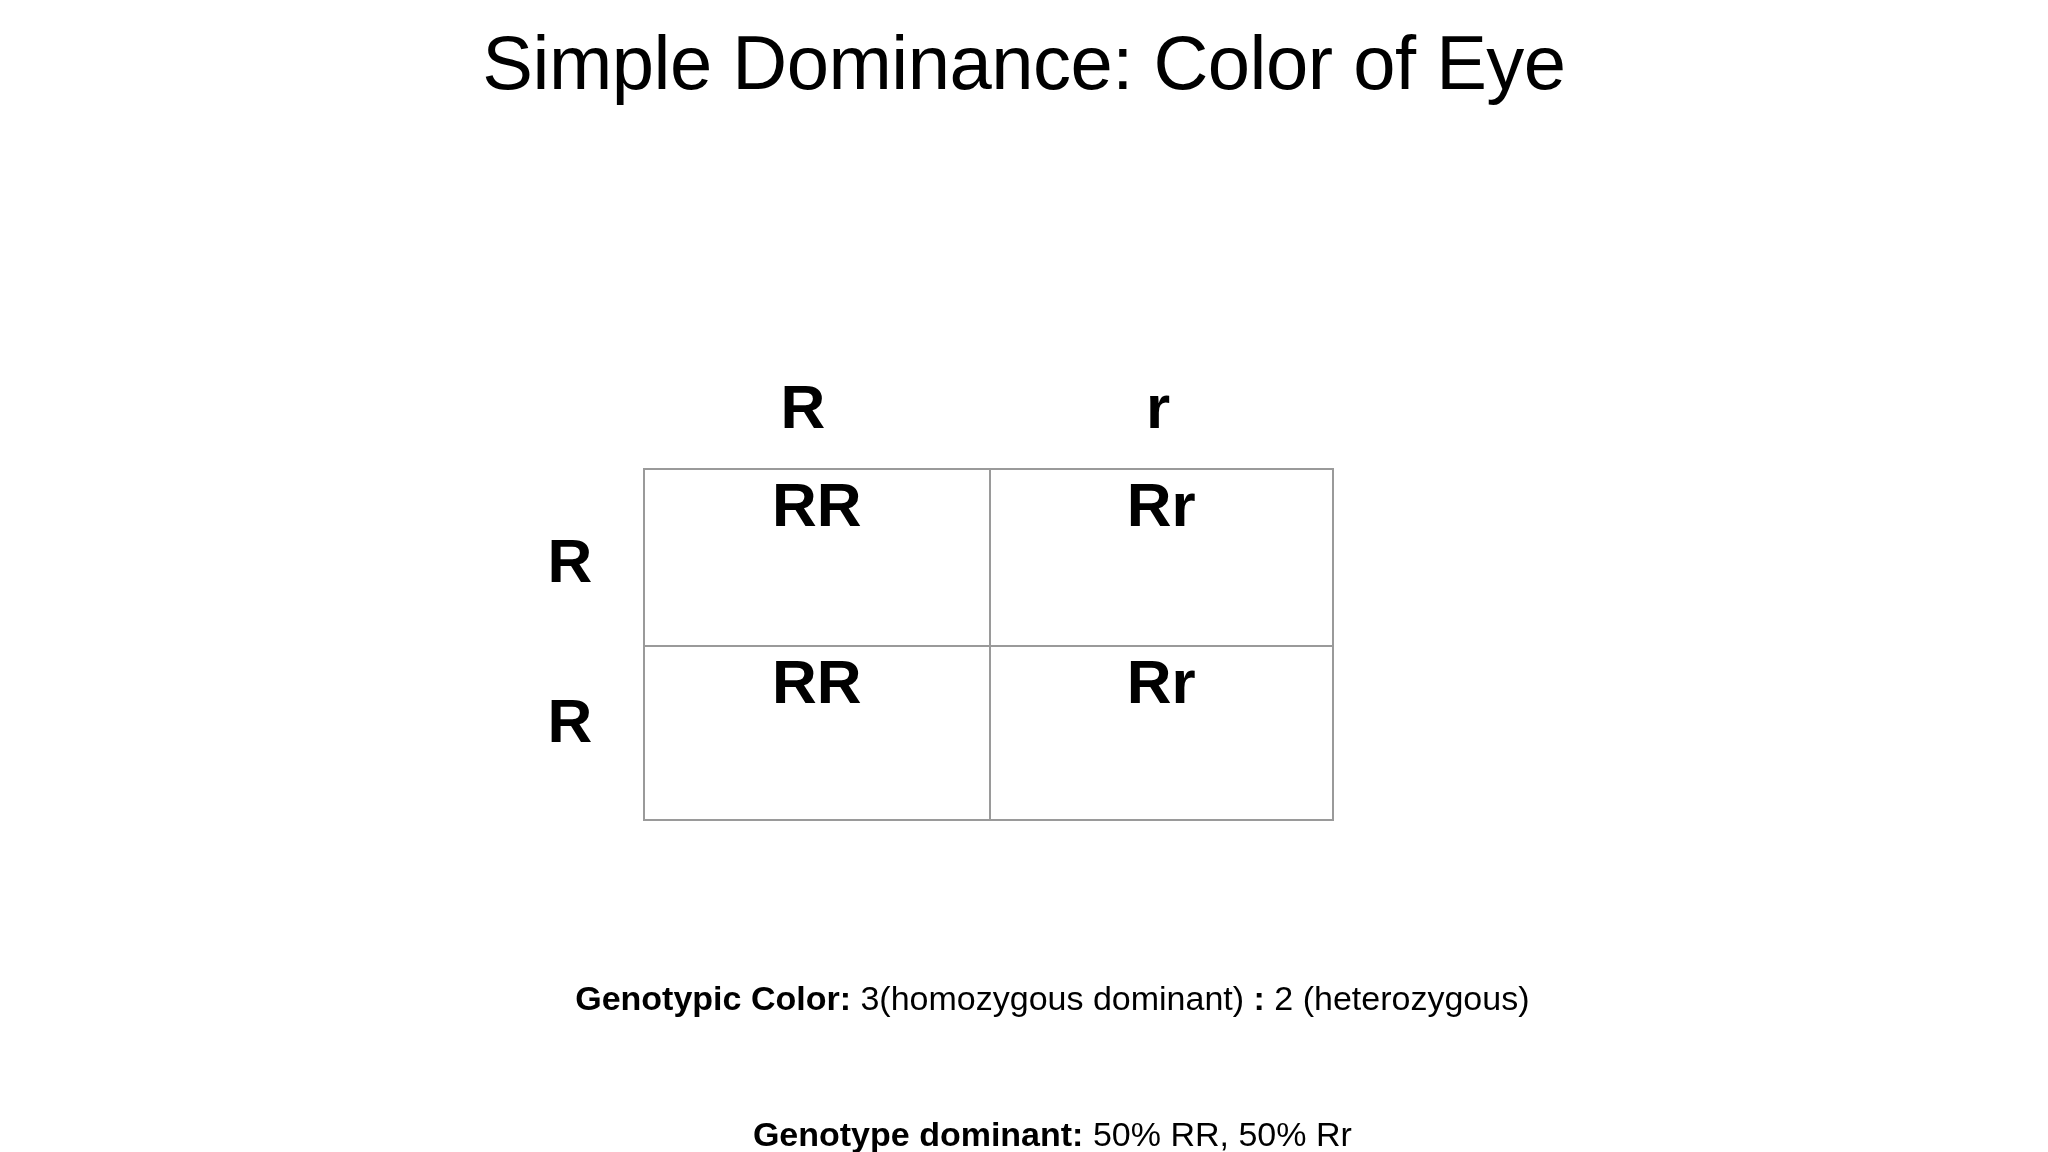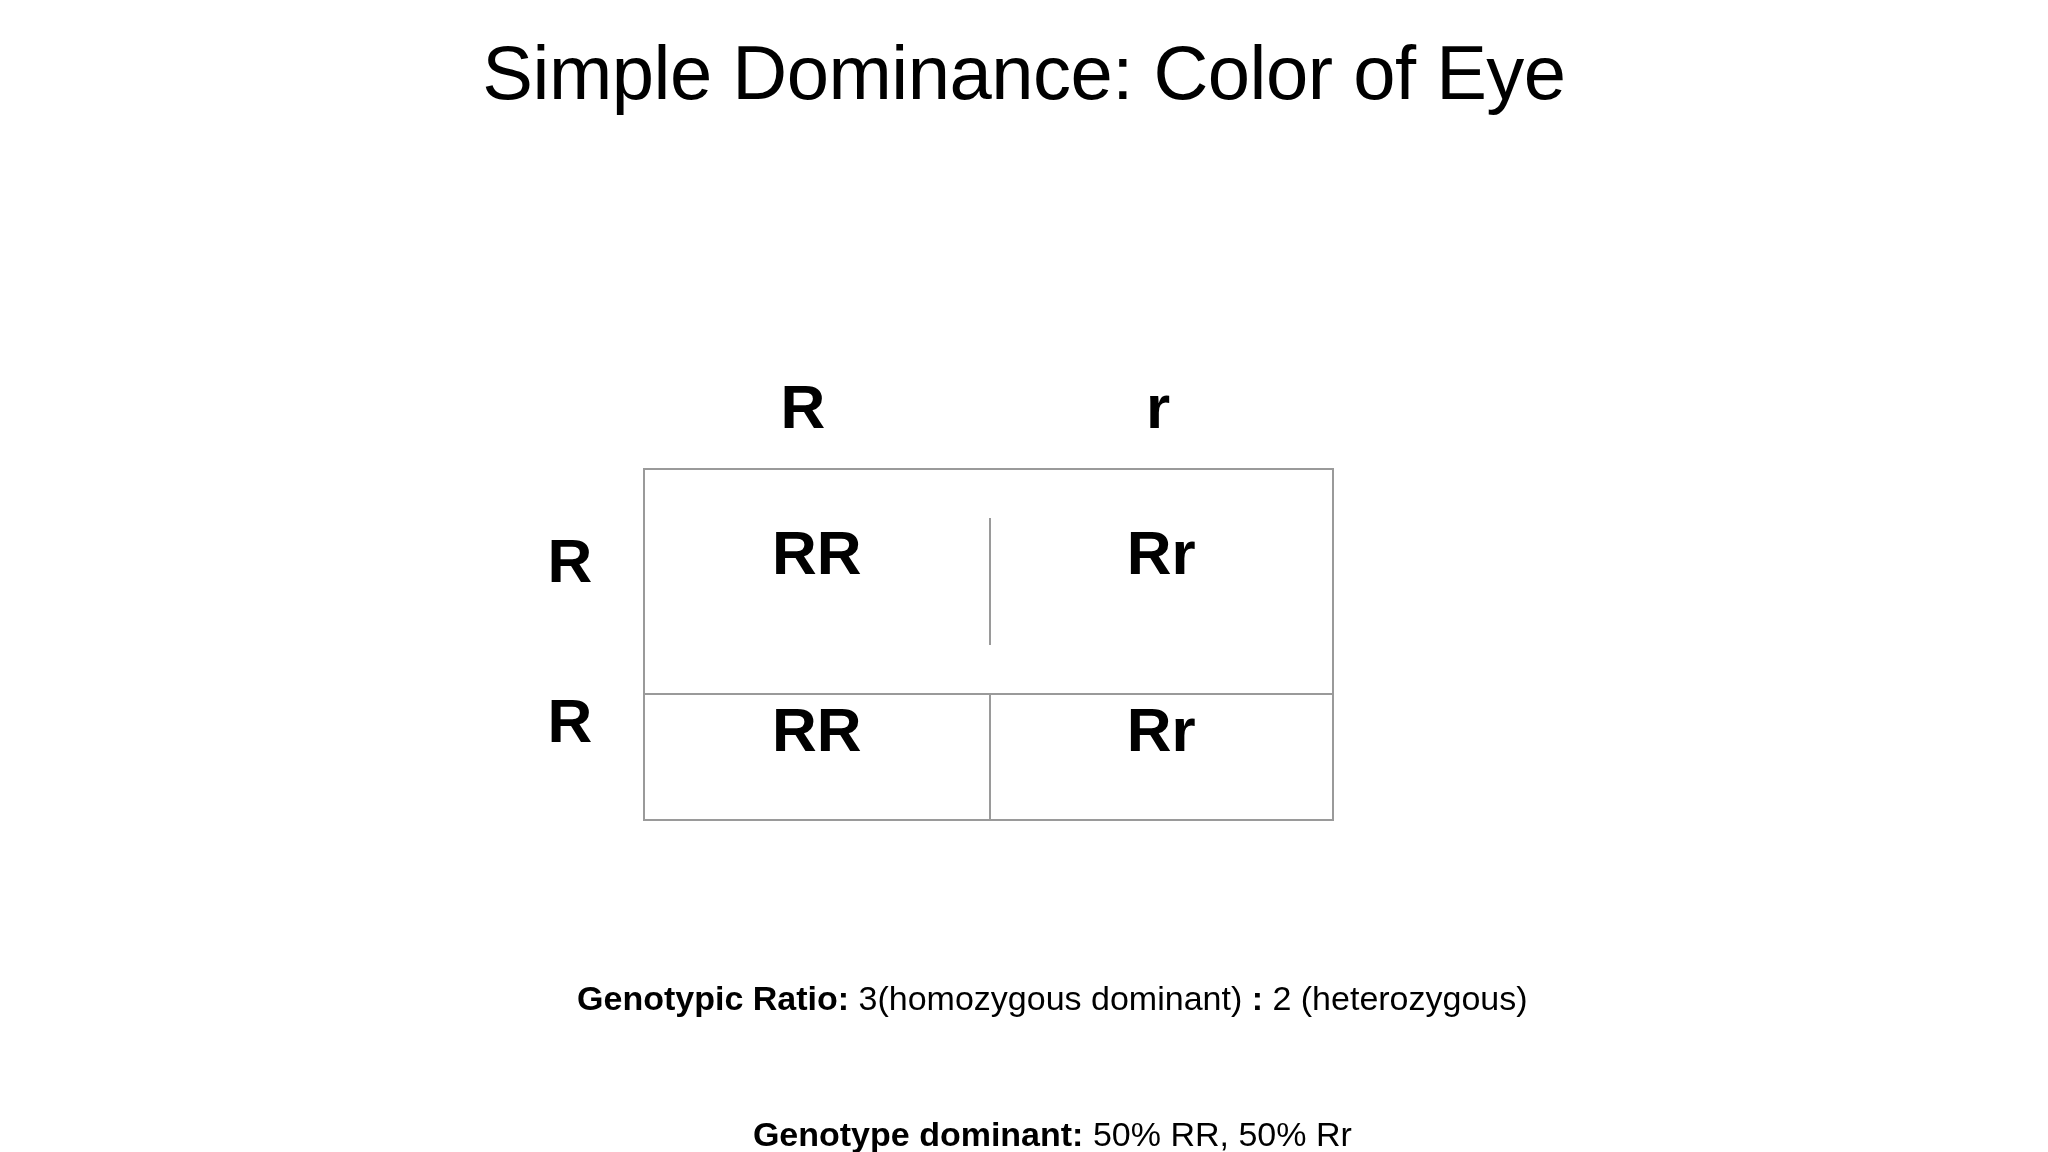--- a/index.html
+++ b/index.html
@@ -18,21 +18,21 @@
   }
   .slide {
     position: absolute;
     inset: 0;
     background: #ffffff;
   }
 
   
   .title-block {
     position: absolute;
-    top: 30px;
+    top: 20px;
     left: 0;
     width: 2048px;
     text-align: center;
     line-height: 1.12;
   }
   .title-line {
     font-size: 76px;
     font-weight: 400;
     letter-spacing: -0.5px;
     color: #000000;
@@ -56,21 +56,20 @@
     grid-template-columns: 1fr 1fr;
     grid-template-rows: 1fr 1fr;
   }
   .cell {
     box-sizing: border-box;
     position: relative;
     display: flex;
     align-items: flex-start;
     justify-content: center;
     padding-top: 4px;
-    margin-top: 48px;
   }
   .cell.col-right { border-left: 2px solid #9a9a9a; }
   .cell.row-bottom { border-top: 2px solid #9a9a9a; }
   .cell-text {
     font-size: 62px;
     font-weight: 700;
     line-height: 1;
     color: #000000;
   }
 
@@ -149,21 +148,21 @@
       </div>
       <div class="cell col-right row-bottom">
         <span class="cell-text">Rr</span>
       </div>
     </div>
   </div>
 
   <div class="summary">
 
     <div class="summary-line">
-      <span class="lbl">Genotypic Ratio:</span><span> 3(homozygous dominant) </span><span class="lbl">:</span><span> 2 (heterozygous)</span>
+      <span class="lbl">Genotypic Color:</span><span> 3(homozygous dominant) </span><span class="lbl">:</span><span> 2 (heterozygous)</span>
     </div>
 
     <div class="summary-line">
       <span class="lbl">Genotype dominant:</span><span> 50% RR, 50% Rr</span>
     </div>
 
   </div>
 
 </div>
 

